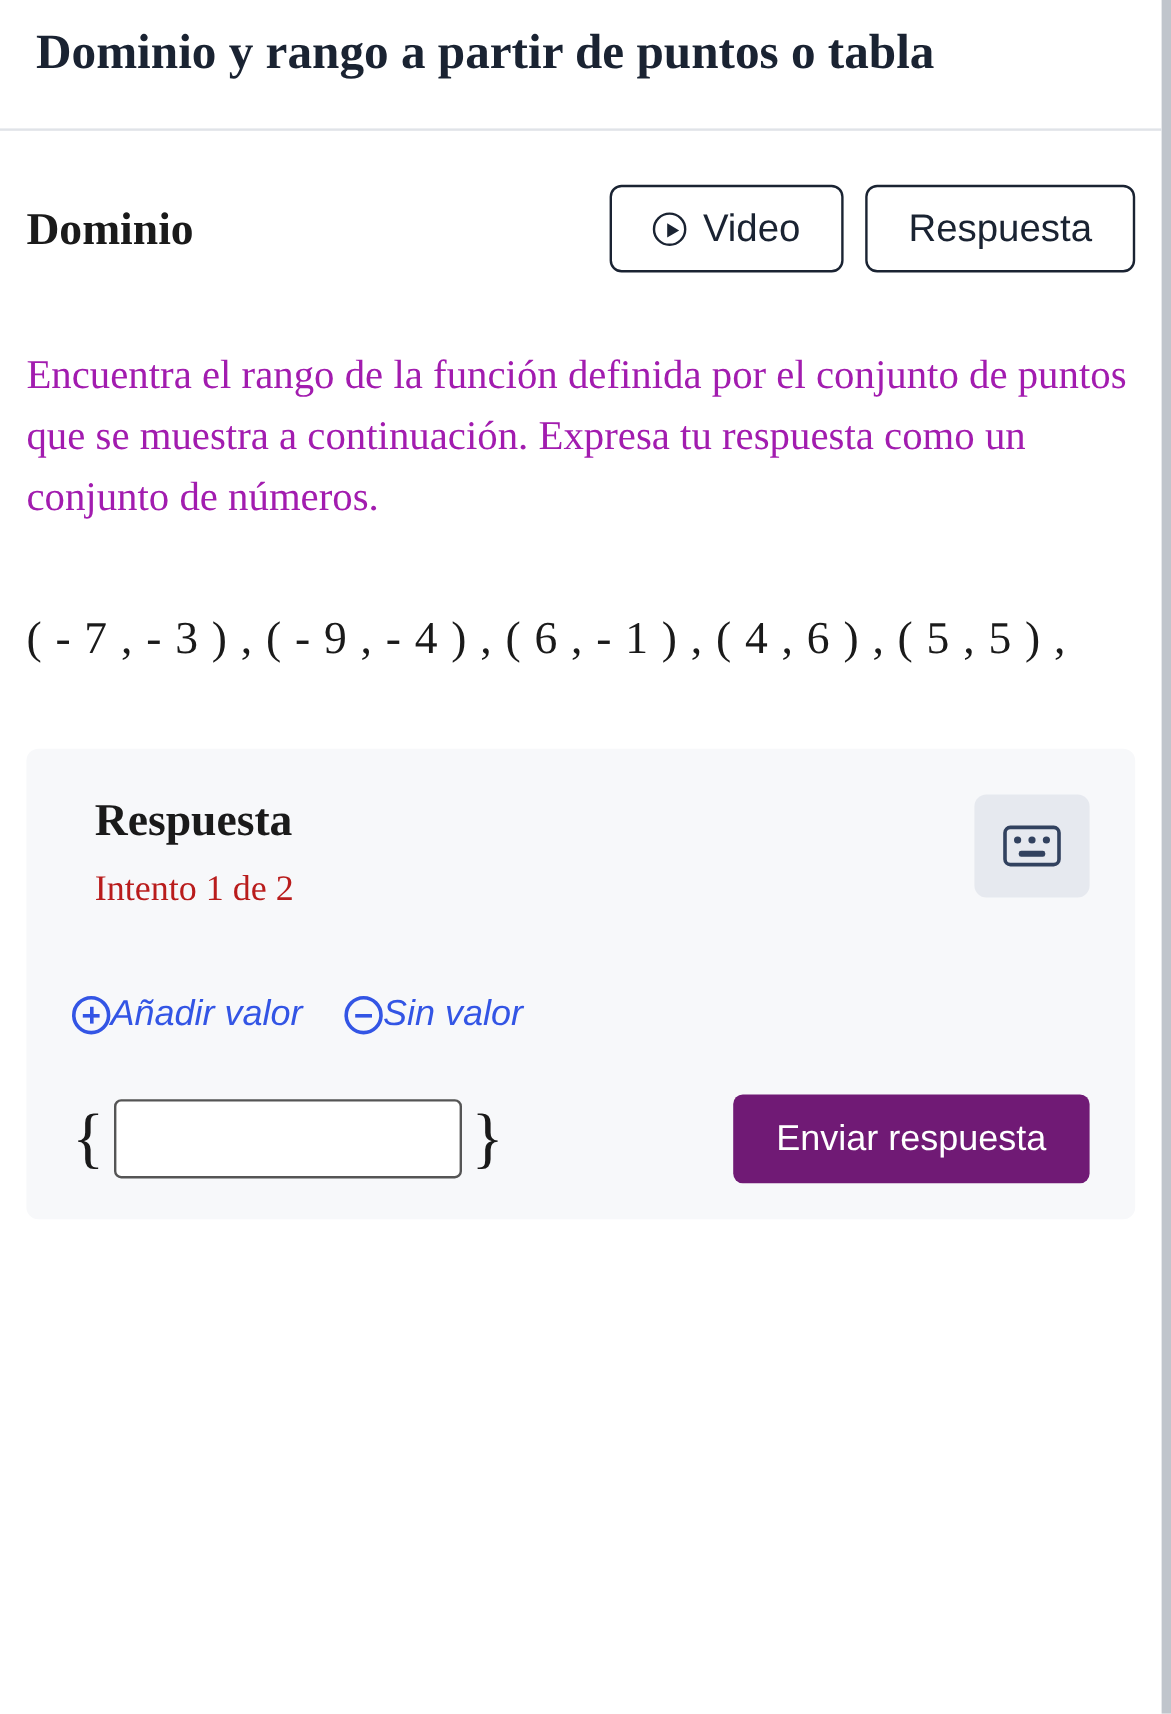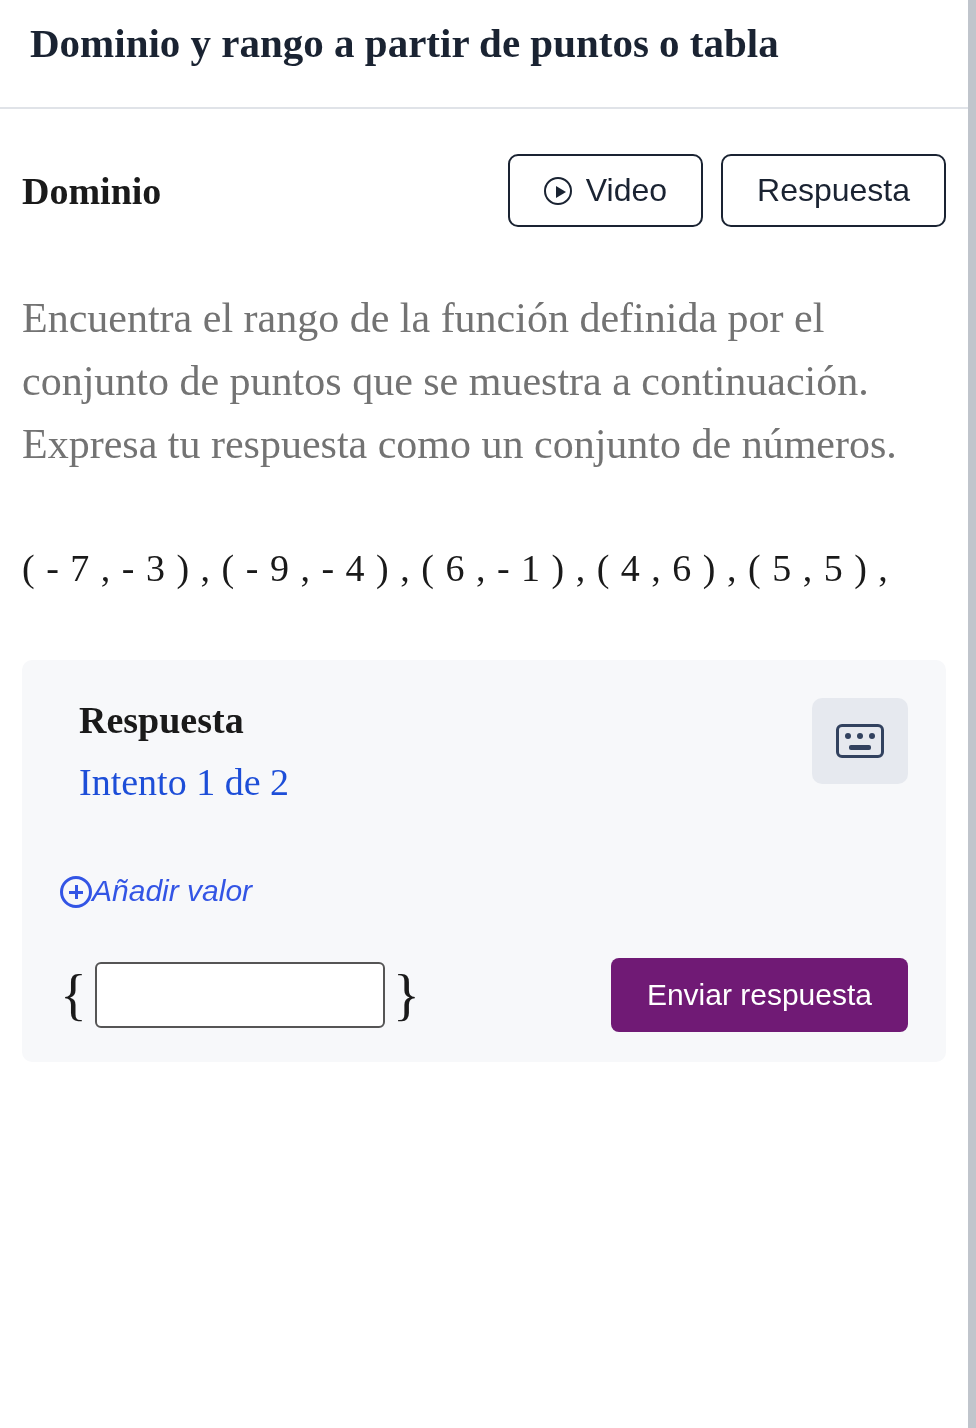--- a/index.html
+++ b/index.html
@@ -78,23 +78,23 @@
       position: absolute;
       left: 10px;
       top: 7px;
       width: 0;
       height: 0;
       border-left: 10px solid #1a2332;
       border-top: 6px solid transparent;
       border-bottom: 6px solid transparent;
     }
     .question-text {
-      font-size: 42px;
+      font-size: 34px;
       line-height: 1.5;
-      color: #737373;
+      color: #a21caf;
       padding: 40px 0 20px 0;
       font-family: 'Georgia', serif;
     }
     .points-display {
       font-size: 38px;
       color: #1a1a1a;
       padding: 50px 0 60px 0;
       font-family: 'Georgia', serif;
       letter-spacing: 1px;
     }
@@ -110,22 +110,22 @@
       align-items: flex-start;
       margin-left: 19px;
     }
     .answer-title {
       font-size: 38px;
       font-weight: 700;
       color: #1a1a1a;
       font-family: 'Georgia', serif;
     }
     .attempt-text {
-      font-size: 38px;
-      color: #1d4ed8;
+      font-size: 30px;
+      color: #b91c1c;
       margin-top: 18px;
       font-family: 'Georgia', serif;
     }
     .keyboard-button {
       background: #e6e9ef;
       border: none;
       border-radius: 10px;
       width: 96px;
       height: 86px;
       display: flex;
@@ -284,20 +284,24 @@
         <button class="keyboard-button">
           <span class="keyboard-icon"></span>
         </button>
       </div>
 
       <div class="value-controls">
         <button class="value-control">
           <span class="circle-icon plus-icon"></span>
           <span>Añadir valor</span>
         </button>
+        <button class="value-control">
+          <span class="circle-icon minus-icon"></span>
+          <span>Sin valor</span>
+        </button>
       </div>
 
       <div class="input-row">
         <div class="brace-input">
           <span class="brace">{</span>
           <input type="text" class="set-input" value="" style="">
           <span class="brace">}</span>
         </div>
         <button class="submit-button">Enviar respuesta</button>
       </div>

